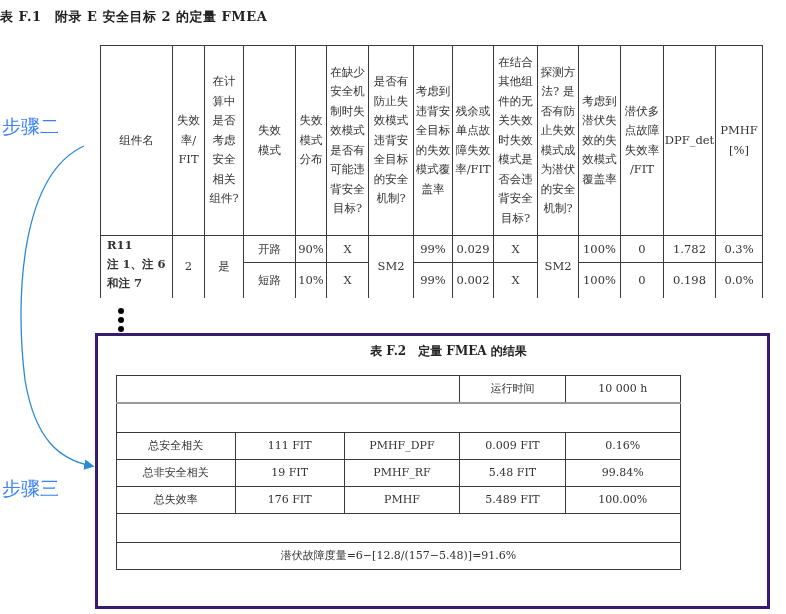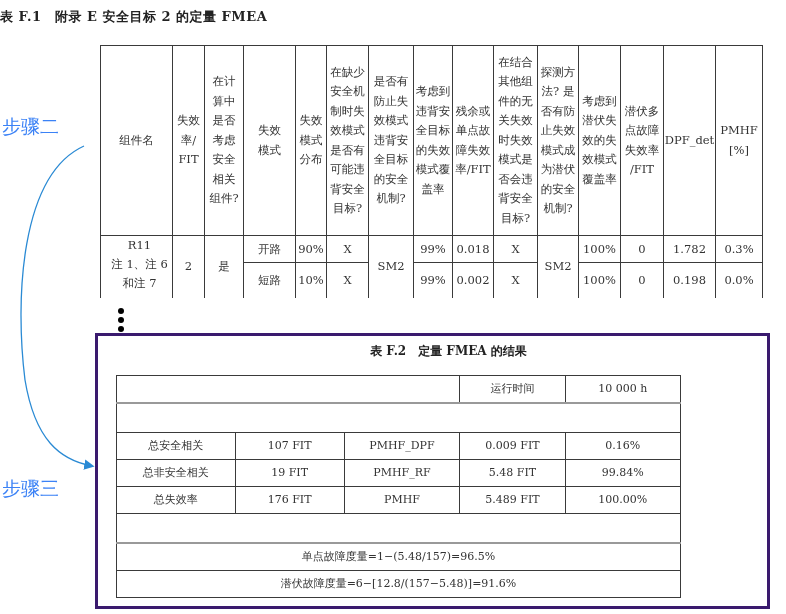--- a/index.html
+++ b/index.html
@@ -5,21 +5,21 @@
   html, body { margin:0; padding:0; background:#ffffff; }
   body { width:786px; height:614px; position:relative; overflow:hidden;
          font-family:"DejaVu Serif","Liberation Serif",serif; color:#222; }
   .abs { position:absolute; }
   .title1 { left:0; width:786px; top:8px; font-size:13px; font-weight:bold; letter-spacing:0.5px; }
   table { border-collapse:collapse; position:absolute; }
   td { border:1px solid #3a3a3a; text-align:center; vertical-align:middle; padding:0; font-size:11.5px; line-height:19px; color:#333; }
   #t1 { left:100px; top:45px; }
   #t1 td.h { font-size:11.5px; line-height:19.5px; }
   #t1 .cut td { border-bottom:none; }
-  .left { text-align:center; padding-left:6px !important; }
+  .left { text-align:left; padding-left:6px !important;font-weight:bold; }
   .step { font-family:"DejaVu Sans","Liberation Sans",sans-serif; font-size:19px; color:#3b82f6; }
   .dots span { display:block; width:6px; height:6px; border-radius:50%; background:#000; margin:3px 0; }
   .box { left:95px; top:333px; width:669px; height:270px; border:3px solid #3a1a6e; }
   .title2 { left:95px; width:675px; top:343px; text-align:center; font-size:12px; font-weight:bold;margin-left:16px; }
   #t2 { left:116px; top:375px; width:565px; }
   #t2 td { font-size:11px; height:26px; line-height:26px; }
   #t2 tr.thick td { border-top:2px solid #999; }
 </style>
 </head>
 <body>
@@ -171,21 +171,21 @@
           <div>注 1、注 6</div>
           <div>和注 7</div>
     </td>
     <td rowspan="2" style="border-bottom:none;">2</td>
     <td rowspan="2" style="border-bottom:none;">是</td>
     <td>开路</td>
     <td>90%</td>
     <td>X</td>
     <td rowspan="2" style="border-bottom:none;">SM2</td>
     <td>99%</td>
-    <td>0.018</td>
+    <td>0.029</td>
     <td>X</td>
     <td rowspan="2" style="border-bottom:none;">SM2</td>
     <td>100%</td>
     <td>0</td>
     <td>1.782</td>
     <td>0.3%</td>
   </tr>
   <tr class="cut" style="height:35px;">
     <td>短路</td>
     <td>10%</td>
@@ -216,21 +216,21 @@
       <tr>
     <td colspan="3"></td>
     <td>运行时间</td>
     <td>10 000 h</td>
   </tr>
   <tr class="thick">
         <td colspan="5" style="height:28px;"></td>
       </tr>
   <tr>
     <td>总安全相关</td>
-    <td>107 FIT</td>
+    <td>111 FIT</td>
     <td>PMHF_DPF</td>
     <td>0.009 FIT</td>
     <td>0.16%</td>
   </tr>
   <tr>
     <td>总非安全相关</td>
     <td>19 FIT</td>
     <td>PMHF_RF</td>
     <td>5.48 FIT</td>
     <td>99.84%</td>
@@ -238,20 +238,17 @@
   <tr>
     <td>总失效率</td>
     <td>176 FIT</td>
     <td>PMHF</td>
     <td>5.489 FIT</td>
     <td>100.00%</td>
   </tr>
   <tr>
         <td colspan="5" style="height:28px;"></td>
       </tr>
-  <tr class="thick">
-        <td colspan="5">单点故障度量=1−(5.48/157)=96.5%</td>
-      </tr>
   <tr>
         <td colspan="5">潜伏故障度量=6−[12.8/(157−5.48)]=91.6%</td>
       </tr>
 </tbody>
   </table>
 
 </body></html>

